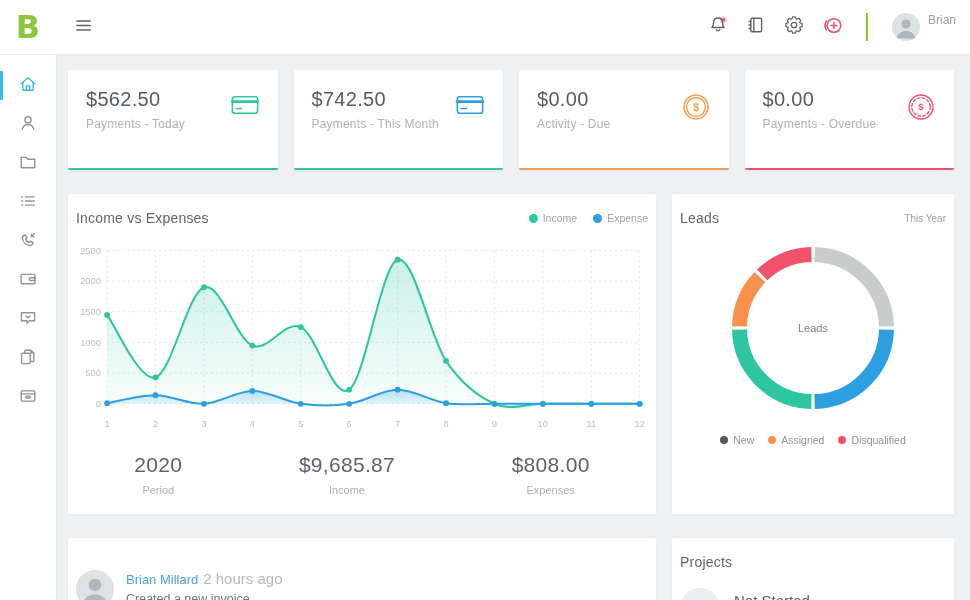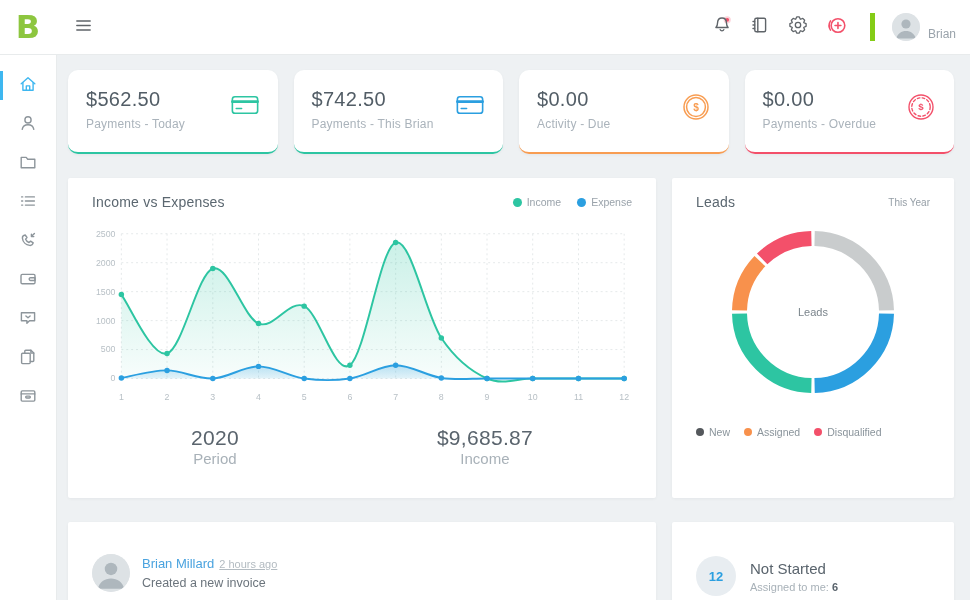--- a/index.html
+++ b/index.html
@@ -8,75 +8,75 @@
 
   
   .header{position:absolute;top:0;left:0;right:0;height:54px;background:#fff;
     border-bottom:1px solid #e8ebec;display:flex;align-items:center;z-index:20;}
   .logo-box{width:56px;height:54px;display:flex;align-items:center;justify-content:center;}
   .logo-letter{font-size:32px;line-height:1;font-weight:700;color:#8dc63f;
     font-family:"DejaVu Sans",sans-serif;}
   .burger{margin-left:10px;padding:8px;cursor:pointer;display:flex;}
   .header-right{margin-left:auto;display:flex;align-items:center;padding-right:14px;}
   .h-icon{padding:7px 9px;cursor:pointer;display:flex;align-items:center;}
-  .user-chip{display:flex;align-items:flex-end;margin-left:14px;padding-left:17px;
-    border-left:5px solid #84cc16;cursor:pointer;}
+  .user-chip{display:flex;align-items:flex-start;margin-left:14px;padding-left:24px;
+    border-left:2px solid #84cc16;cursor:pointer;}
   .avatar-sm{width:28px;height:28px;border-radius:50%;overflow:hidden;background:#e2e6e9;}
   .user-name{margin-left:8px;font-size:12px;color:#9aa3ab;}
 
   
   .sidebar{position:absolute;top:54px;left:0;width:56px;bottom:0;background:#fff;
     border-right:1px solid #e8ebec;padding-top:12px;z-index:10;}
   .side-item{height:39px;display:flex;align-items:center;justify-content:center;
     position:relative;cursor:pointer;color:#8d959b;}
   .side-item.active{color:#3eb7f0;}
   .side-item.active::before{content:"";position:absolute;left:0;top:5px;bottom:5px;width:3px;background:#3eb7f0;}
 
   
   .main{position:absolute;left:56px;top:54px;right:0;bottom:-80px;padding:16px 16px 0 12px;}
   .row-cards{display:grid;grid-template-columns:repeat(4,1fr);gap:16px;}
   .row-mid{display:grid;grid-template-columns:1fr 282px;gap:16px;margin-top:24px;height:320px;}
   .row-bottom{display:grid;grid-template-columns:1fr 282px;gap:16px;margin-top:24px;}
   .panel{background:#fff;border-radius:2px;box-shadow:0 1px 3px rgba(60,70,80,.06);
-    padding:16px 24px;overflow:hidden;}
+    padding:16px 8px;overflow:hidden;}
   .row-bottom .panel{min-height:140px;}
   .panel-head{display:flex;align-items:center;justify-content:space-between;}
   .panel-title{font-size:14px;color:#5b6770;font-weight:500;letter-spacing:.2px;}
   .panel-period{font-size:10px;color:#959ea6;}
 
   
-  .stat-card{background:#fff;border-radius:10px;box-shadow:0 1px 3px rgba(60,70,80,.06);
-    padding:16px 18px 14px;height:84px;box-sizing:border-box;position:relative;cursor:pointer;
+  .stat-card{background:#fff;border-radius:2px;box-shadow:0 1px 3px rgba(60,70,80,.06);
+    padding:16px 18px 14px;height:100px;box-sizing:border-box;position:relative;cursor:pointer;
     display:flex;align-items:flex-start;justify-content:space-between;border-bottom:2px solid #ccc;}
   .stat-value{font-size:20px;color:#525d66;letter-spacing:.3px;margin:2px 0 6px;font-weight:500;}
   .stat-label{font-size:12px;color:#aab3bb;letter-spacing:.2px;}
   .stat-icon{margin-top:6px;}
 
   
   .chart-legend{display:flex;gap:16px;align-items:center;}
   .legend-item{display:flex;align-items:center;gap:5px;cursor:pointer;}
   .legend-dot{width:9px;height:9px;border-radius:50%;}
   .legend-label{font-size:10.5px;color:#9aa3ab;}
   .chart-wrap{margin-top:12px;}
   .summary-row{display:flex;justify-content:space-around;margin-top:14px;text-align:center;}
   .summary-value{font-size:21px;color:#5a646d;letter-spacing:.3px;}
-  .summary-label{font-size:15px;color:#a8b1b8;}
+  .summary-label{font-size:11px;color:#a8b1b8;margin-top:7px;}
 
   
   .donut-wrap{display:flex;justify-content:center;margin-top:20px;}
-  .leads-legend{margin-top:32px;display:flex;flex-direction:row;gap:7px;align-items:center;}
+  .leads-legend{margin-top:24px;display:flex;flex-direction:column;gap:7px;align-items:center;}
   .leads-legend .lrow{display:flex;gap:14px;justify-content:center;}
   .leads-legend .legend-dot{width:8px;height:8px;}
   .leads-legend .legend-label{font-size:10.5px;color:#8a949b;}
 
   
   .activity-item{display:flex;gap:12px;margin-top:16px;align-items:flex-start;}
   .avatar-md{width:38px;height:38px;border-radius:50%;overflow:hidden;background:#e2e6e9;flex:0 0 auto;}
   .act-user{font-size:13px;color:#4aa3df;text-decoration:none;cursor:pointer;text-align:right;}
-  .act-time{font-size:11px;color:#b3bbc1;margin-left:5px;text-decoration:underline;}
+  .act-time{font-size:15px;color:#b3bbc1;margin-left:5px;}
   .act-text{font-size:12.5px;color:#6b747c;margin-top:4px;}
 
   
   .project-item{display:flex;gap:14px;margin-top:18px;align-items:center;}
   .proj-badge{width:40px;height:40px;border-radius:50%;background:#e8edf1;color:#2b9fe0;
     font-size:13px;font-weight:bold;display:flex;align-items:center;justify-content:center;flex:0 0 auto;}
   .proj-status{font-size:15px;color:#5a646d;}
   .proj-sub{font-size:11px;color:#a8b1b8;margin-top:4px;}
   .proj-sub b{color:#5a646d;}
 </style>
@@ -233,21 +233,21 @@
               <g stroke="currentColor" fill="none" stroke-width="1.5" stroke-linecap="round" stroke-linejoin="round">
                 <rect x="2.2" y="4.4" width="23.6" height="15.4" rx="2.4"></rect>
                 <path d="M2.2 9h23.6" stroke-width="2.4"></path>
                 <path d="M5.8 15.4h5"></path>
               </g>
             </svg></span>
         </div>
         <div class="stat-card" style="border-bottom-color: rgb(45, 197, 162);">
           <div>
             <div class="stat-value">$742.50</div>
-            <div class="stat-label">Payments - This Brian</div>
+            <div class="stat-label">Payments - This Month</div>
           </div>
           <span class="stat-icon"><svg width="30" height="25.714285714285715" viewBox="0 0 28 24" style="color:#2b9fe0">
               <g stroke="currentColor" fill="none" stroke-width="1.5" stroke-linecap="round" stroke-linejoin="round">
                 <rect x="2.2" y="4.4" width="23.6" height="15.4" rx="2.4"></rect>
                 <path d="M2.2 9h23.6" stroke-width="2.4"></path>
                 <path d="M5.8 15.4h5"></path>
               </g>
             </svg></span>
         </div>
         <div class="stat-card" style="border-bottom-color: rgb(248, 157, 82);">
@@ -371,20 +371,24 @@
             </svg></div>
         <div class="summary-row" id="summary-row">
             <div>
               <div class="summary-value">2020</div>
               <div class="summary-label">Period</div>
             </div>
             <div>
               <div class="summary-value">$9,685.87</div>
               <div class="summary-label">Income</div>
             </div>
+            <div>
+              <div class="summary-value">$808.00</div>
+              <div class="summary-label">Expenses</div>
+            </div>
           </div>
       </div>
 
       <div class="panel">
         <div class="panel-head">
           <span class="panel-title">Leads</span>
           <span class="panel-period">This Year</span>
         </div>
         <div class="donut-wrap" id="donut-chart">
             <svg width="164" height="164">
@@ -427,20 +431,23 @@
               <div>
                 <div><a class="act-user">Brian Millard</a><span class="act-time">2 hours ago</span></div>
                 <div class="act-text">Created a new invoice</div>
               </div>
             </div>
           </div>
 
       </div>
 
       <div class="panel">
+        <div class="panel-head">
+          <span class="panel-title">Projects</span>
+        </div>
         <div id="projects-list">
             <div class="project-item">
               <span class="proj-badge">12</span>
               <div>
                 <div class="proj-status">Not Started</div>
                 <div class="proj-sub">Assigned to me: <b>6</b></div>
               </div>
             </div>
           </div>
       </div>

